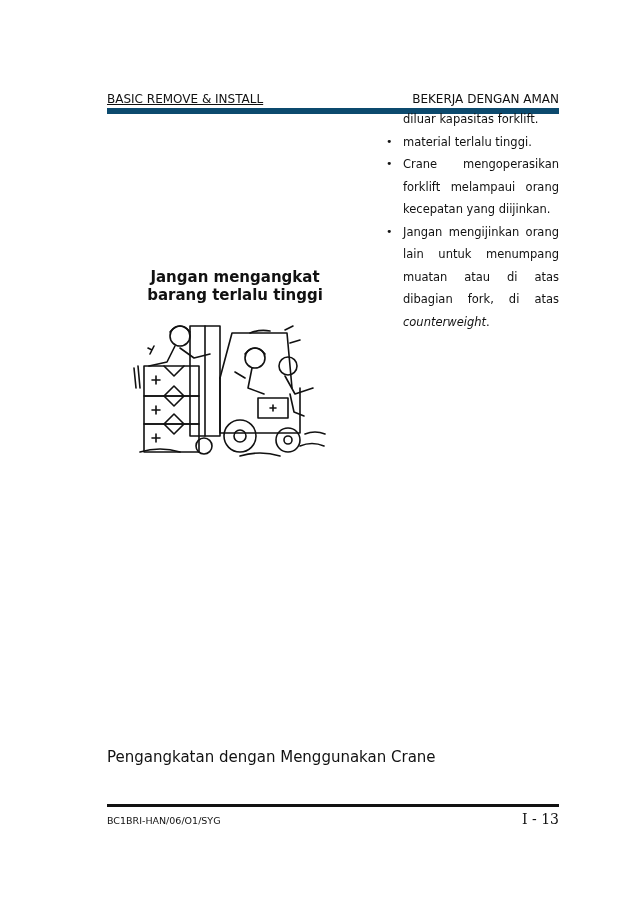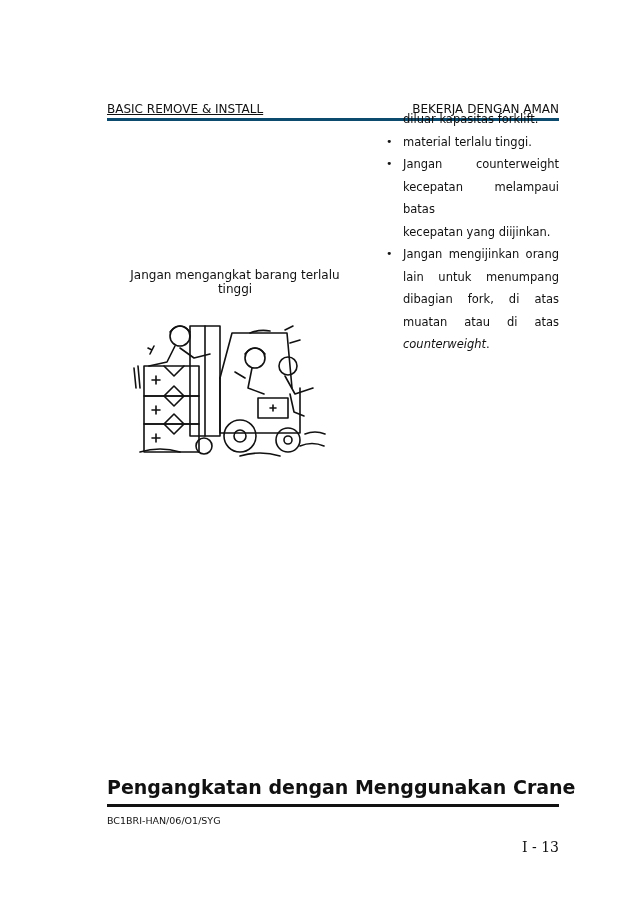--- a/index.html
+++ b/index.html
@@ -1,60 +1,60 @@
 <!DOCTYPE html>
 <html><head>
   <meta charset="utf-8">
   <style>
     html, body { margin:0; padding:0; background:#ffffff; }
     body { width:638px; height:902px; position:relative; overflow:hidden; font-family:"DejaVu Sans", sans-serif; color:#111; }
-    .header { position:absolute; top:102px; left:107px; width:452px; height:16px; border-bottom:3px solid #0c4a6e; }
+    .header { position:absolute; top:92px; left:107px; width:452px; height:16px; border-bottom:6px solid #0c4a6e; }
     .header .left { position:absolute; left:0; top:0; font-size:12px; text-decoration:underline; letter-spacing:0; }
     .header .right { position:absolute; right:0; top:0; font-size:12px; }
     .rightcol { position:absolute; left:386px; top:108px; width:173px; font-size:11.5px; line-height:22.5px; }
     .rightcol p { margin:0; padding-left:17px; text-align:justify; text-align-last:left; }
     .rightcol ul { list-style:none; margin:0; padding:0; }
     .rightcol li { position:relative; padding-left:17px; text-align:justify; }
     .rightcol li .bullet { position:absolute; left:0; top:0; font-size:11px; }
     .rightcol li .line { display:block; text-align:justify; text-align-last:justify; }
     .rightcol li .line.last { text-align-last:left; }
-    .caption { position:absolute; left:130px; top:268px; width:210px; text-align:center; font-size:12px; font-weight:normal; }
+    .caption { position:absolute; left:130px; top:268px; width:210px; text-align:center; font-size:15px; font-weight:bold; }
     .figure { position:absolute; left:120px; top:298px; width:220px; height:160px; }
-    .section-title { position:absolute; left:107px; top:776px; font-size:19px; font-weight:bold; }
+    .section-title { position:absolute; left:107px; top:748px; font-size:15px; font-weight:normal; }
     .footer-rule { position:absolute; left:107px; top:804px; width:452px; height:3px; background:#111; }
     .footer-left { position:absolute; left:107px; top:815px; font-size:9.5px; }
-    .footer-right { position:absolute; right:79px; top:811px; font-family:"DejaVu Serif", serif; font-size:14px;margin-top:28px; }
+    .footer-right { position:absolute; right:79px; top:811px; font-family:"DejaVu Serif", serif; font-size:14px; }
   </style>
 </head>
 <body>
 
 <div class="header">
   <span class="left">BASIC REMOVE &amp; INSTALL</span>
   <span class="right">BEKERJA DENGAN AMAN</span>
 </div>
 
 <div class="rightcol">
   <p>diluar kapasitas forklift.</p>
   <ul>
     <li>
       <span class="bullet">•</span>
       <span class="line last">material terlalu tinggi.</span>
     </li>
     <li>
       <span class="bullet">•</span>
-      <span class="line">Jangan counterweight</span>
-      <span class="line">kecepatan melampaui batas</span>
+      <span class="line">Crane mengoperasikan</span>
+      <span class="line">forklift melampaui orang</span>
       <span class="line last">kecepatan yang diijinkan.</span>
     </li>
     <li>
       <span class="bullet">•</span>
       <span class="line">Jangan mengijinkan orang</span>
       <span class="line">lain untuk menumpang</span>
+      <span class="line">muatan atau di atas</span>
       <span class="line">dibagian fork, di atas</span>
-      <span class="line">muatan atau di atas</span>
       <span class="line last"><em>counterweight</em><span>.</span></span>
     </li>
   </ul>
 </div>
 
 <div class="caption">Jangan mengangkat barang terlalu tinggi</div>
 
 <div class="figure">
   <svg width="220" height="160" viewBox="0 0 220 160" fill="none" stroke="#111" stroke-width="1.6" stroke-linecap="round" stroke-linejoin="round">
 

